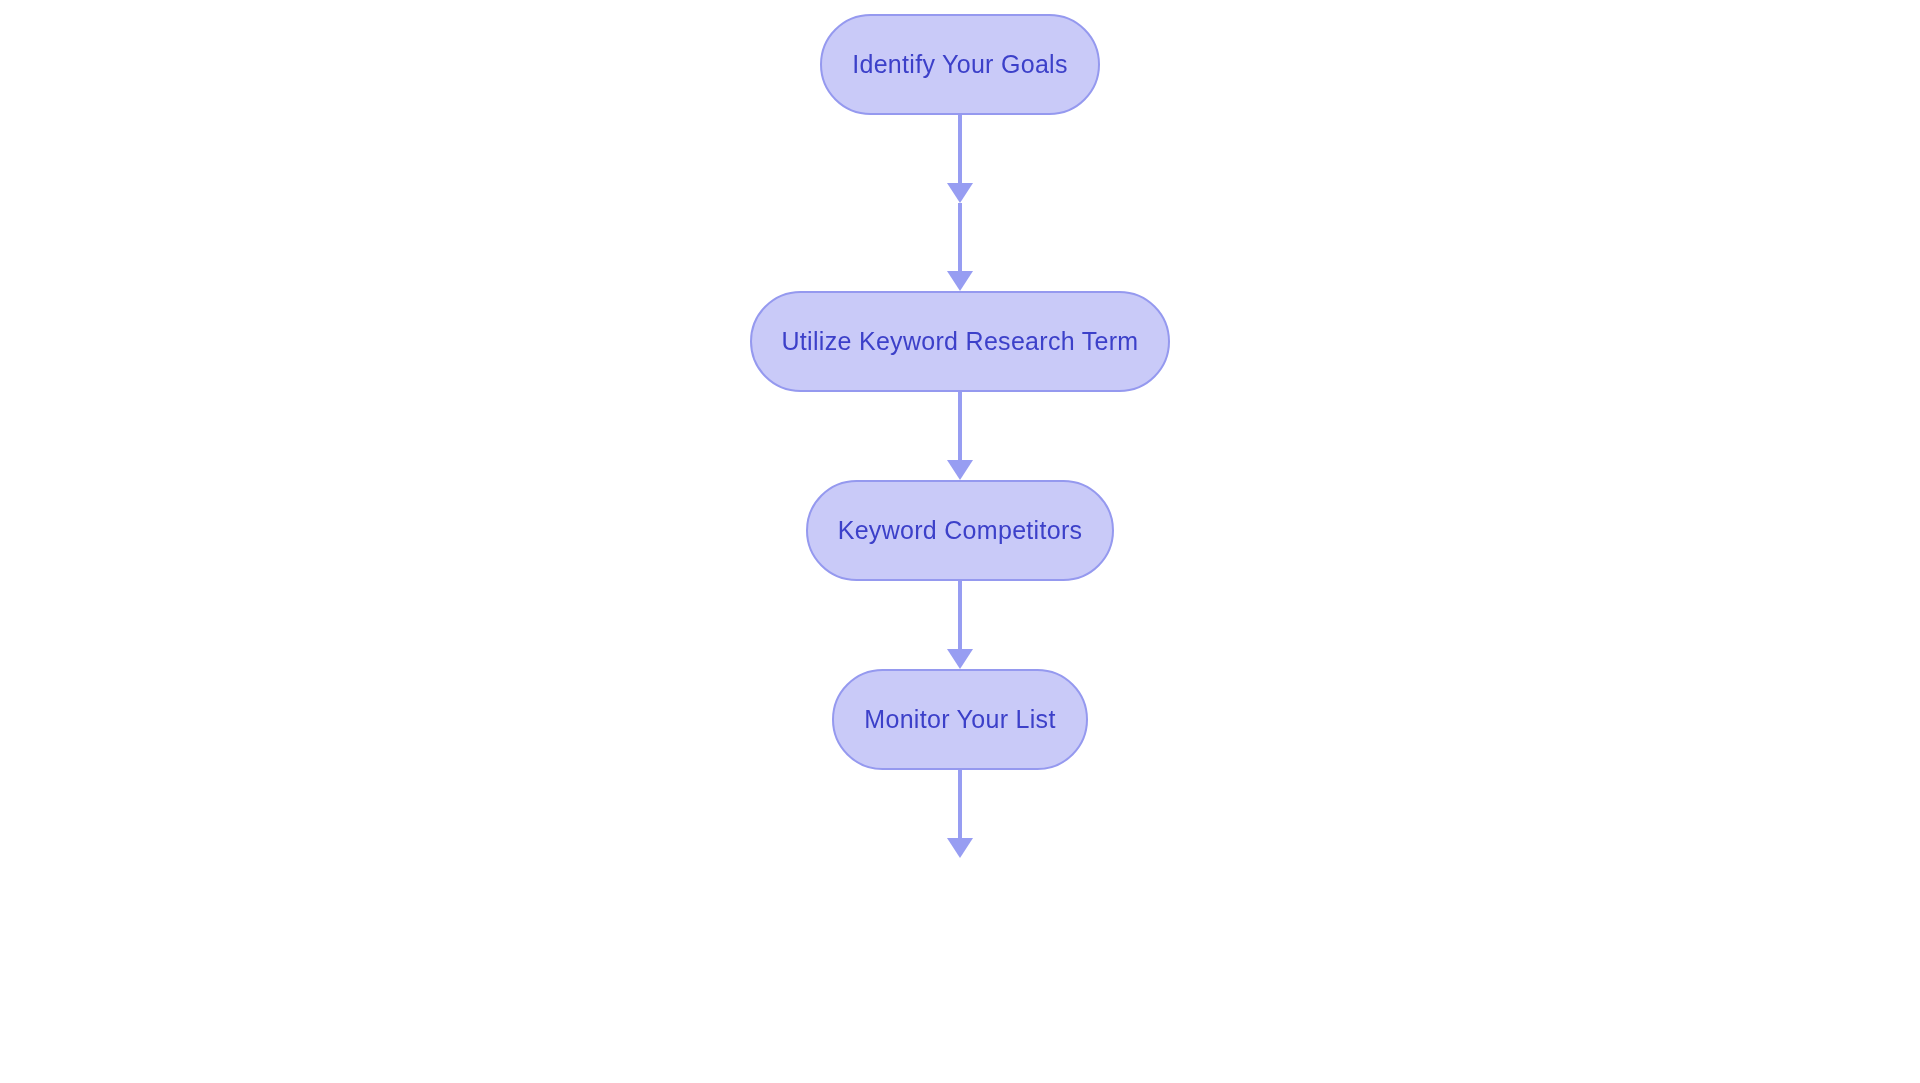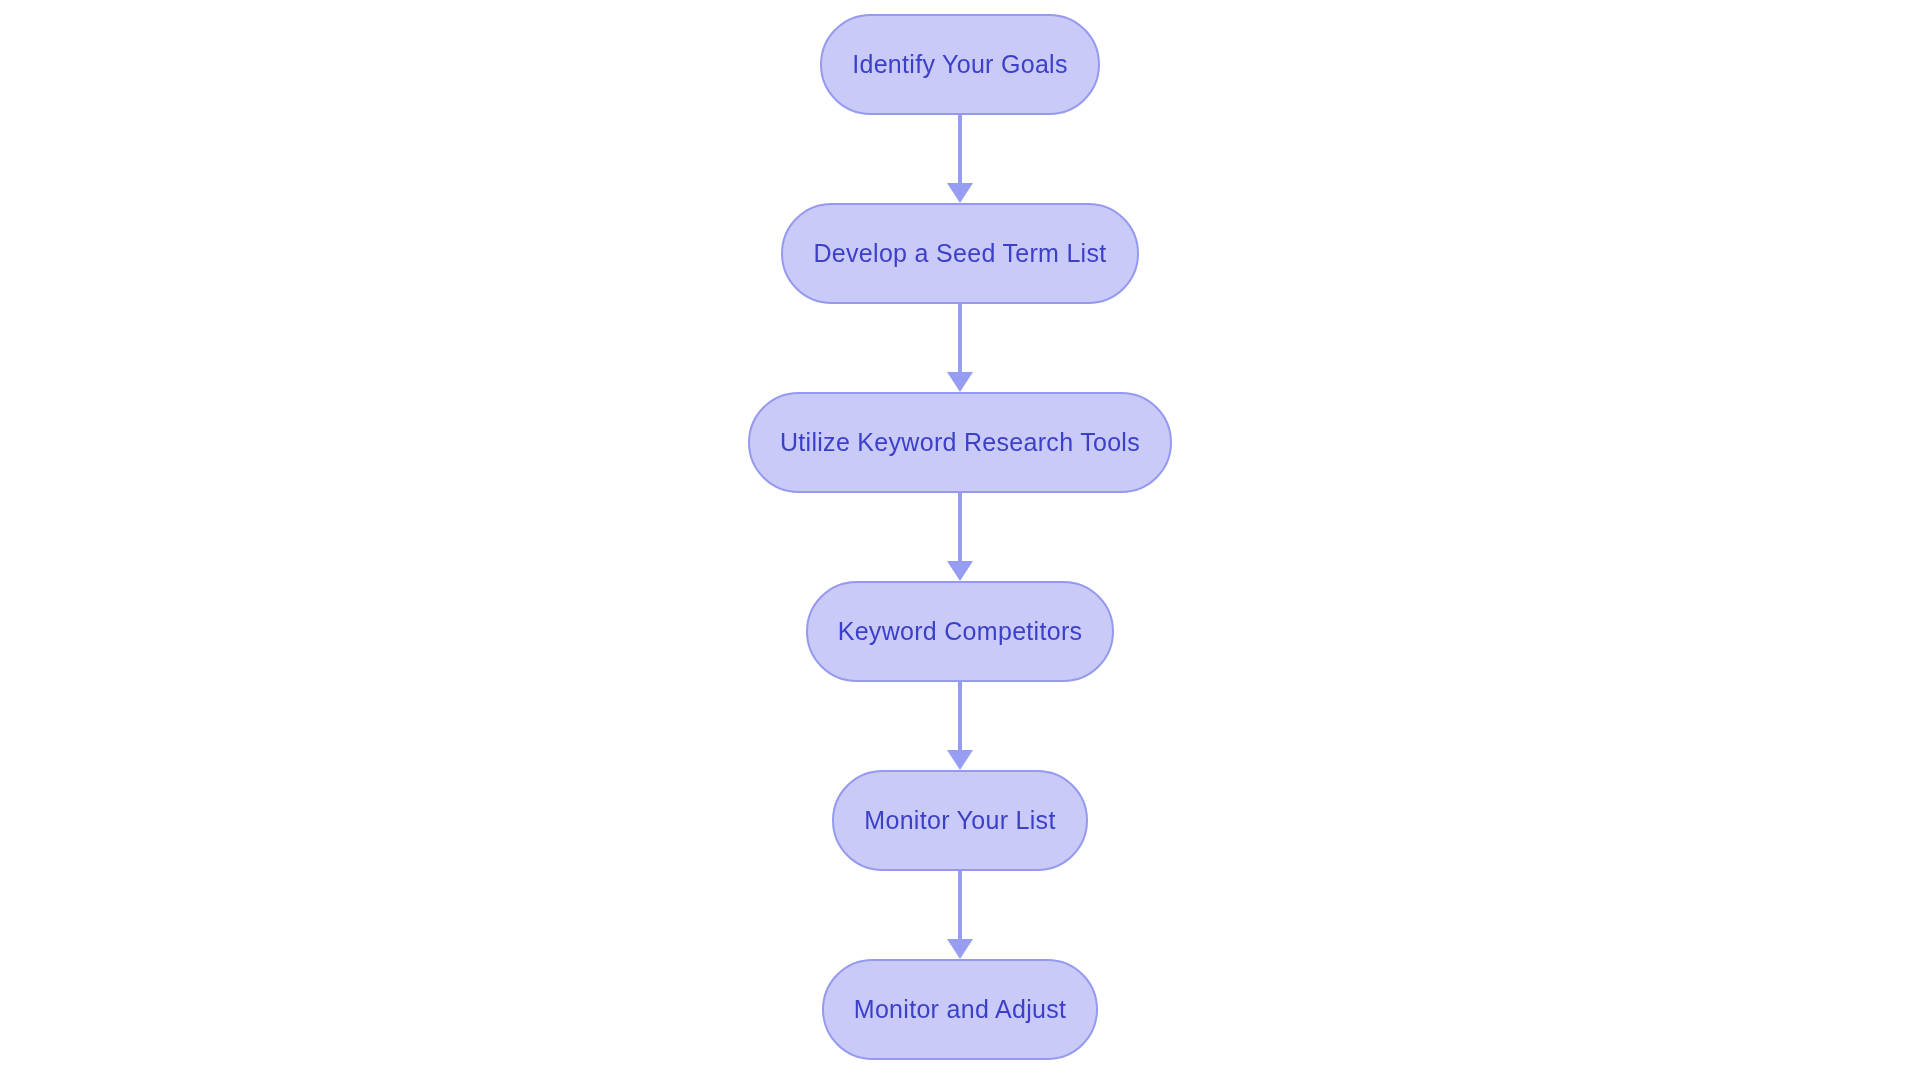--- a/index.html
+++ b/index.html
@@ -64,31 +64,28 @@
 <main class="flow">
   <div class="node">
     <span>Identify Your Goals</span>
   </div>
 
   <div class="arrow">
     <div class="arrow-line"></div>
     <div class="arrow-head"></div>
   </div>
 
-  <div class="node">
-    <span>Develop a Seed Term List</span>
-  </div>
 
   <div class="arrow">
     <div class="arrow-line"></div>
     <div class="arrow-head"></div>
   </div>
 
   <div class="node">
-    <span>Utilize Keyword Research Tools</span>
+    <span>Utilize Keyword Research Term</span>
   </div>
 
   <div class="arrow">
     <div class="arrow-line"></div>
     <div class="arrow-head"></div>
   </div>
 
   <div class="node">
     <span>Keyword Competitors</span>
   </div>
@@ -100,16 +97,13 @@
 
   <div class="node">
     <span>Monitor Your List</span>
   </div>
 
   <div class="arrow">
     <div class="arrow-line"></div>
     <div class="arrow-head"></div>
   </div>
 
-  <div class="node">
-    <span>Monitor and Adjust</span>
-  </div>
 </main>
 
 </body></html>

